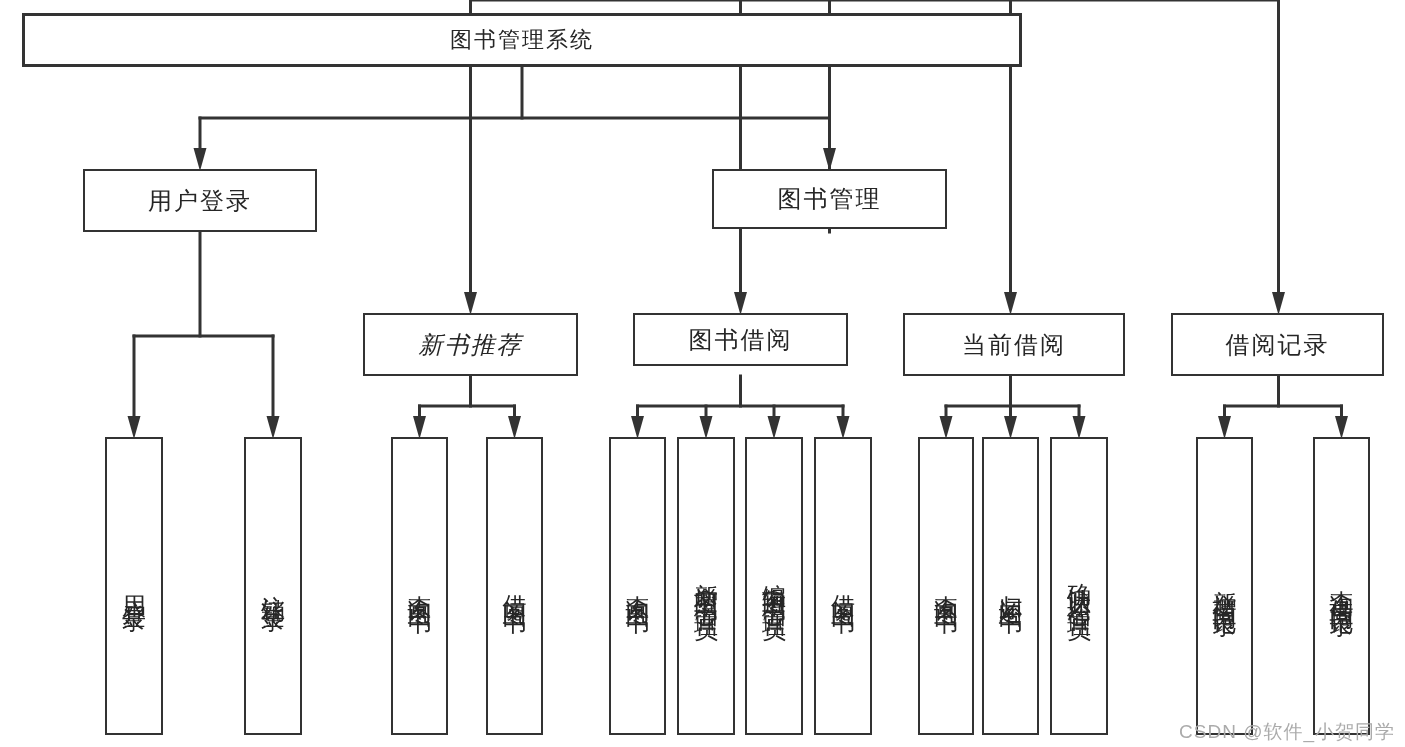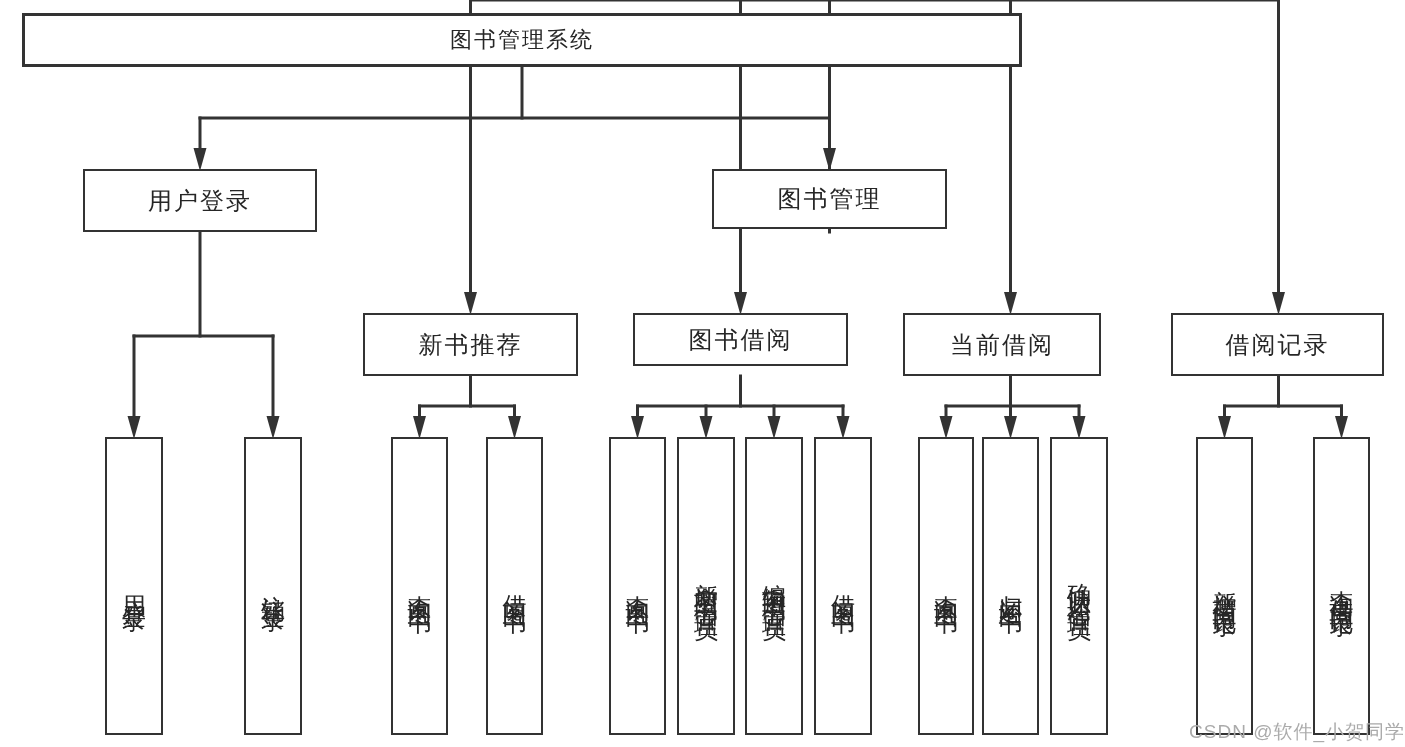--- a/index.html
+++ b/index.html
@@ -37,21 +37,21 @@
   }
   .node.vertical {
     writing-mode: vertical-lr;
     text-orientation: mixed;
     font-size: 24px;
     letter-spacing: 5px;
     border-width: 2.5px;
   }
   .watermark {
     position: absolute;
-    right: 0;
+    right: 10px;
     bottom: 2px;
     color: var(--watermark, #aaaaaa);
     font-size: 19px;
     letter-spacing: 1px;
     margin-top: 8px;
   }
 </style>
 </head>
 <body>
 
@@ -113,27 +113,27 @@
   <div id="nodes">
       <div class="node root" style="left: 22px; top: 13px; width: 1000px; height: 54px;">
         <span>图书管理系统</span>
       </div>
       <div class="node" style="left: 83px; top: 169px; width: 234px; height: 63px;">
         <span>用户登录</span>
       </div>
       <div class="node" style="left: 712px; top: 169px; width: 235px; height: 60px;">
         <span>图书管理</span>
       </div>
-      <div class="node" style="left: 363px; top: 313px; width: 215px; height: 63px;">
+      <div class="node" style="left: 363px; top: 313px; width: 215px; height: 63px; font-style: italic;">
         <span>新书推荐</span>
       </div>
       <div class="node" style="left: 633px; top: 313px; width: 215px; height: 53px;">
         <span>图书借阅</span>
       </div>
-      <div class="node" style="left: 903px; top: 313px; width: 198px; height: 63px;">
+      <div class="node" style="left: 903px; top: 313px; width: 222px; height: 63px;">
         <span>当前借阅</span>
       </div>
       <div class="node" style="left: 1171px; top: 313px; width: 213px; height: 63px;">
         <span>借阅记录</span>
       </div>
       <div class="node vertical" style="left: 105px; top: 437px; width: 58px; height: 298px;">
         <span>用户登录</span>
       </div>
       <div class="node vertical" style="left: 244px; top: 437px; width: 58px; height: 298px;">
         <span>注销登录</span>

